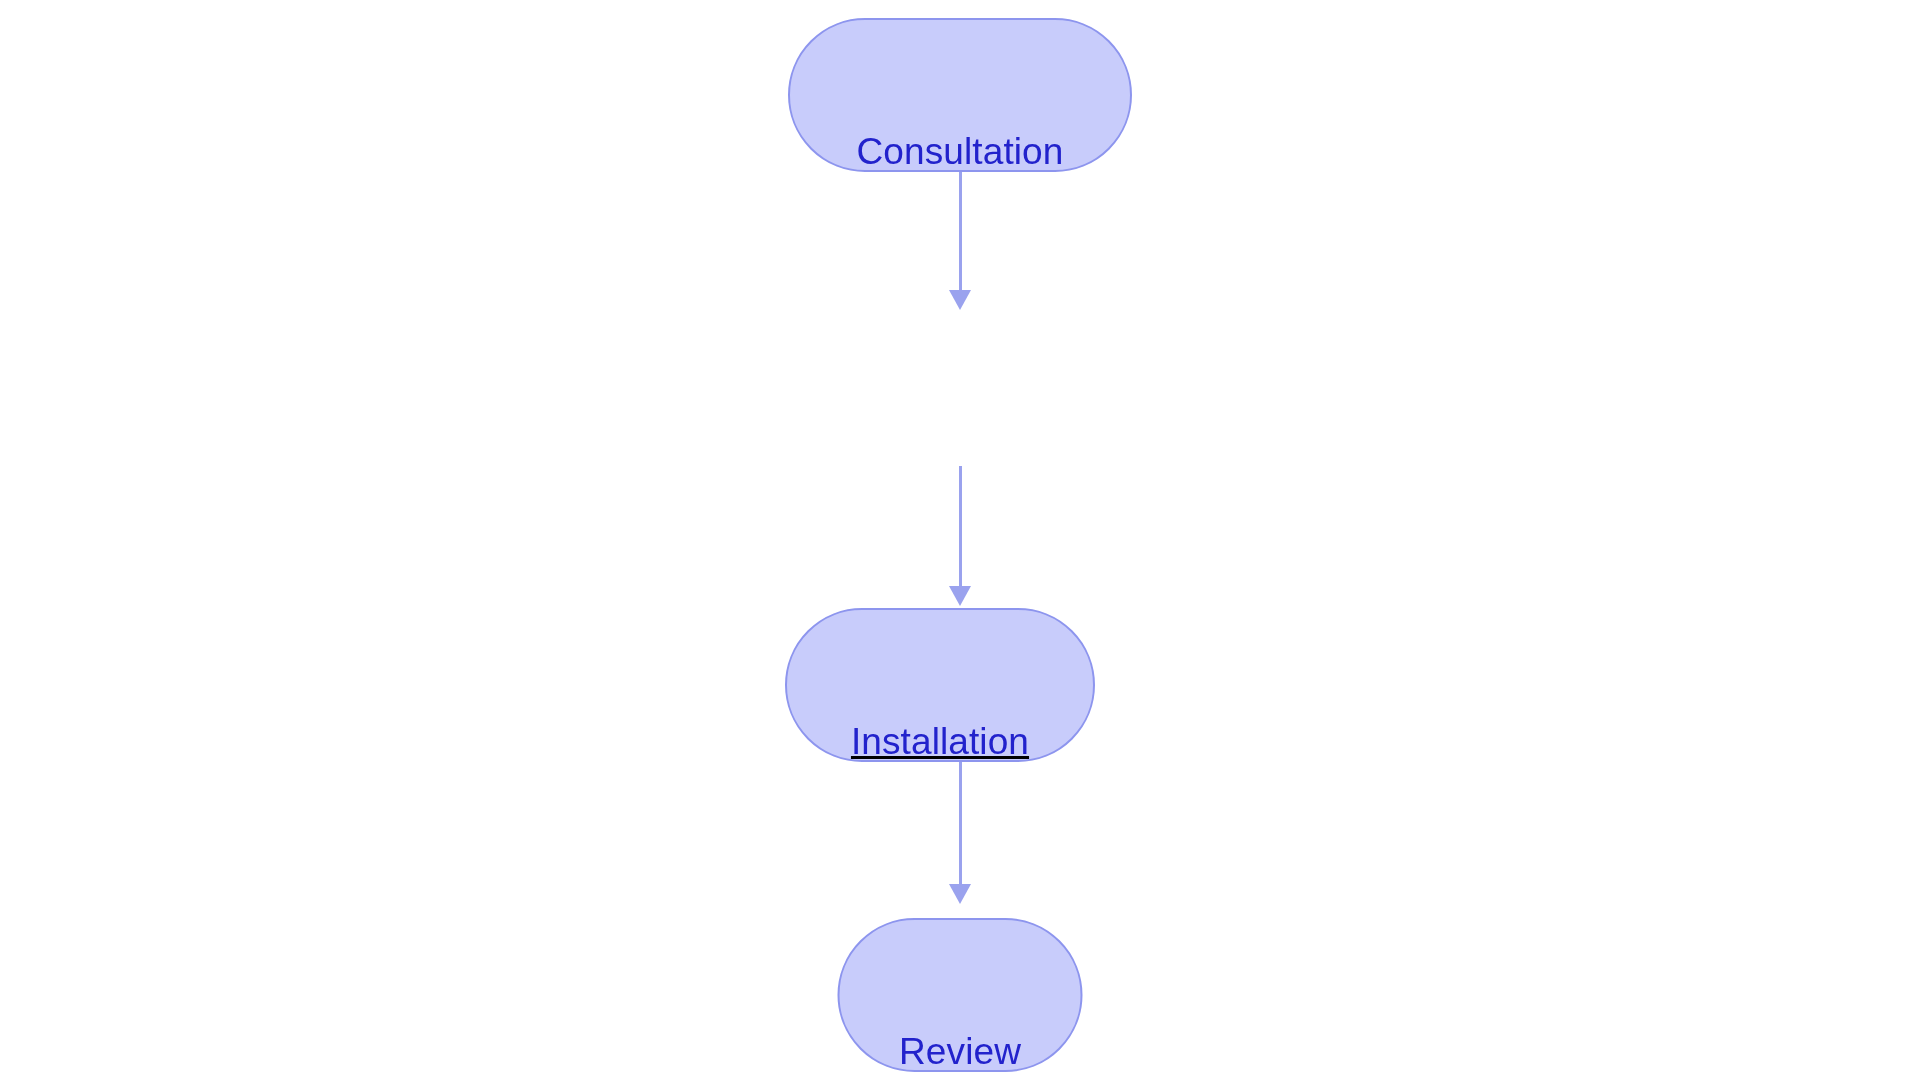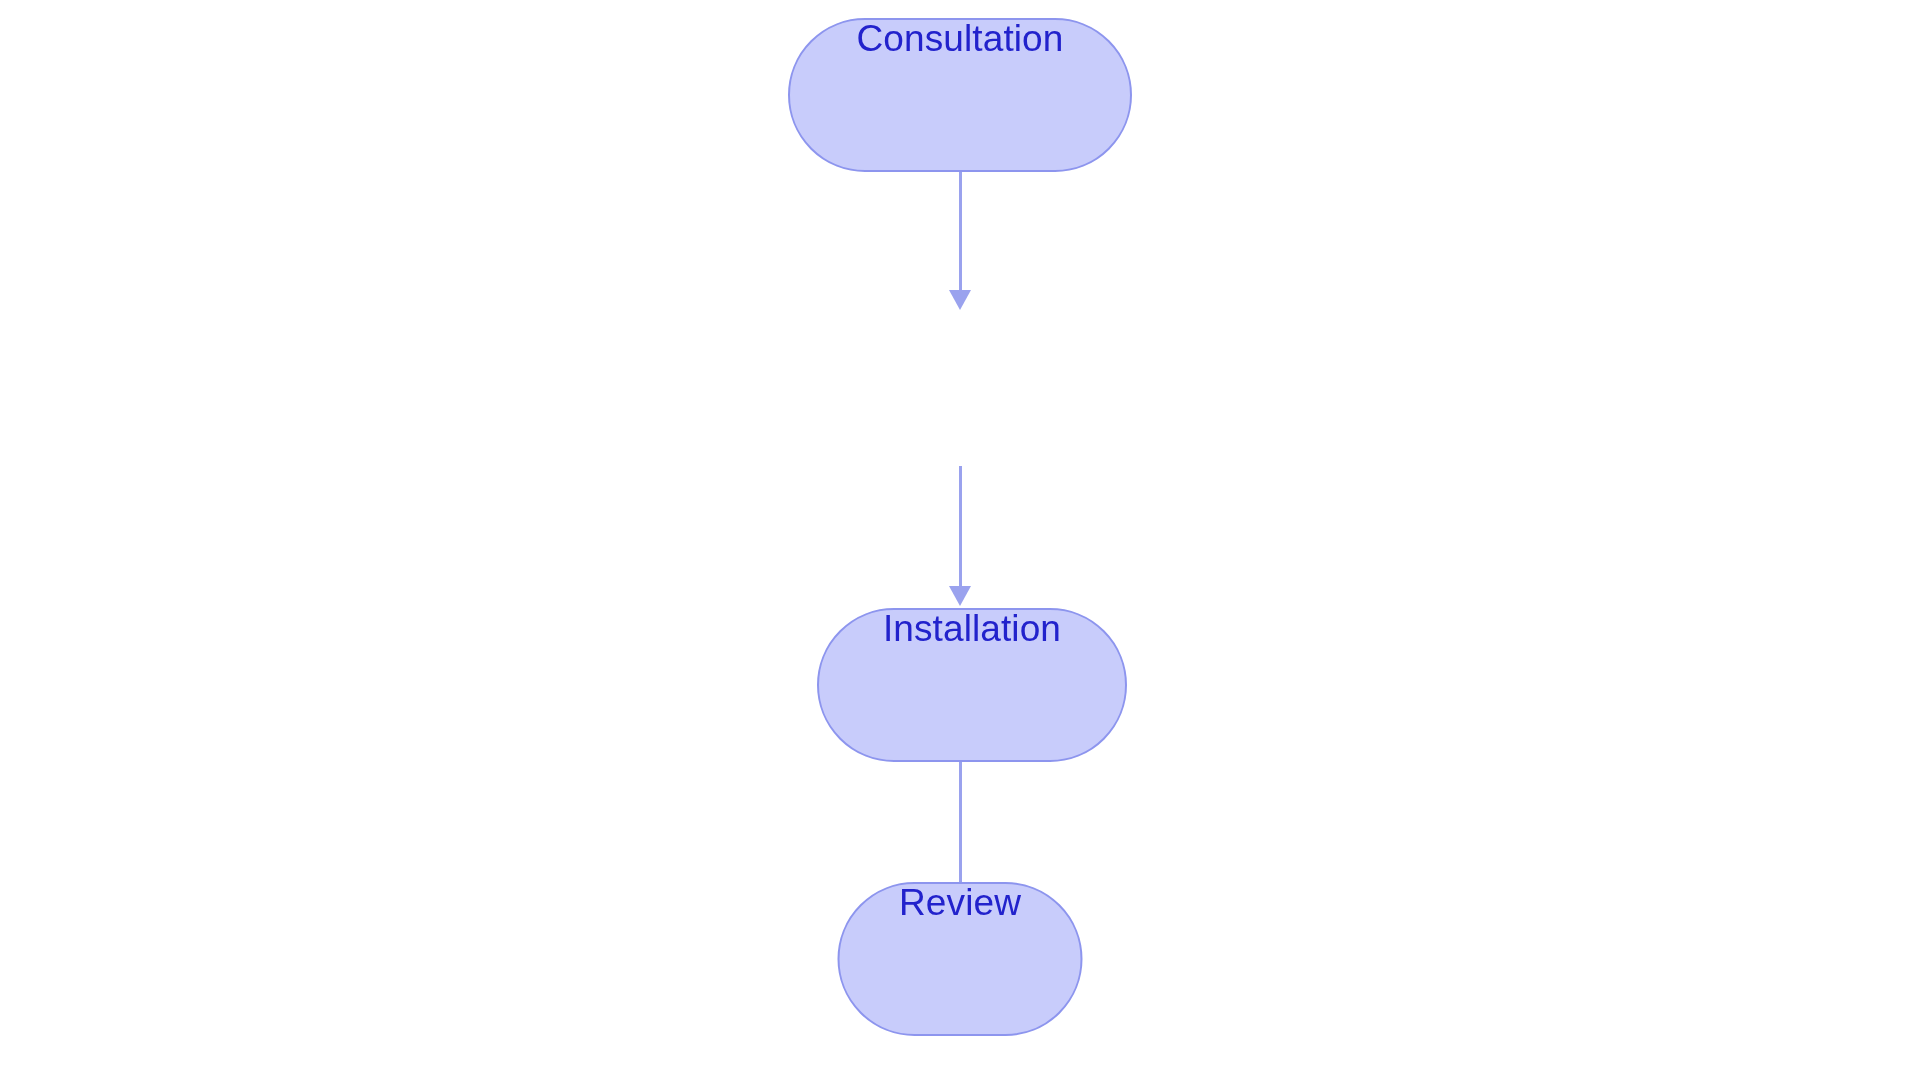--- a/index.html
+++ b/index.html
@@ -20,43 +20,43 @@
     width: 1920px;
     height: 1083px;
     background: #ffffff;
   }
 
   
   .flow-node {
     position: absolute;
     box-sizing: border-box;
     display: flex;
-    align-items: flex-start;
+    align-items: flex-end;
     justify-content: center;
     background: #c8ccfb;
     border: 2px solid #8d95ee;
     border-radius: 999px;
     height: 154px;
     transform: translateX(-50%);
   }
   .flow-node-label {
     color: #2222cc;
     font-family: "Liberation Sans", sans-serif;
     font-size: 37px;
     font-weight: 400;
     line-height: 1;
     letter-spacing: 0.1px;
     white-space: nowrap;
     user-select: none;
   }
 
   .node-consultation { left: 960px; top: 18px;  width: 344px; }
   .node-quote        { left: 960px; top: 312px; width: 220px; }
-  .node-installation { left: 972px; top: 608px; width: 310px; }
-  .node-review       { left: 960px; top: 882px; width: 245px; }
+  .node-installation { left: 940px; top: 608px; width: 310px; text-decoration: underline; }
+  .node-review       { left: 960px; top: 918px; width: 245px; }
 
   
   .flow-edge {
     position: absolute;
     left: 960px;
     transform: translateX(-50%);
     width: 40px;
   }
   .flow-edge-line {
     position: absolute;

